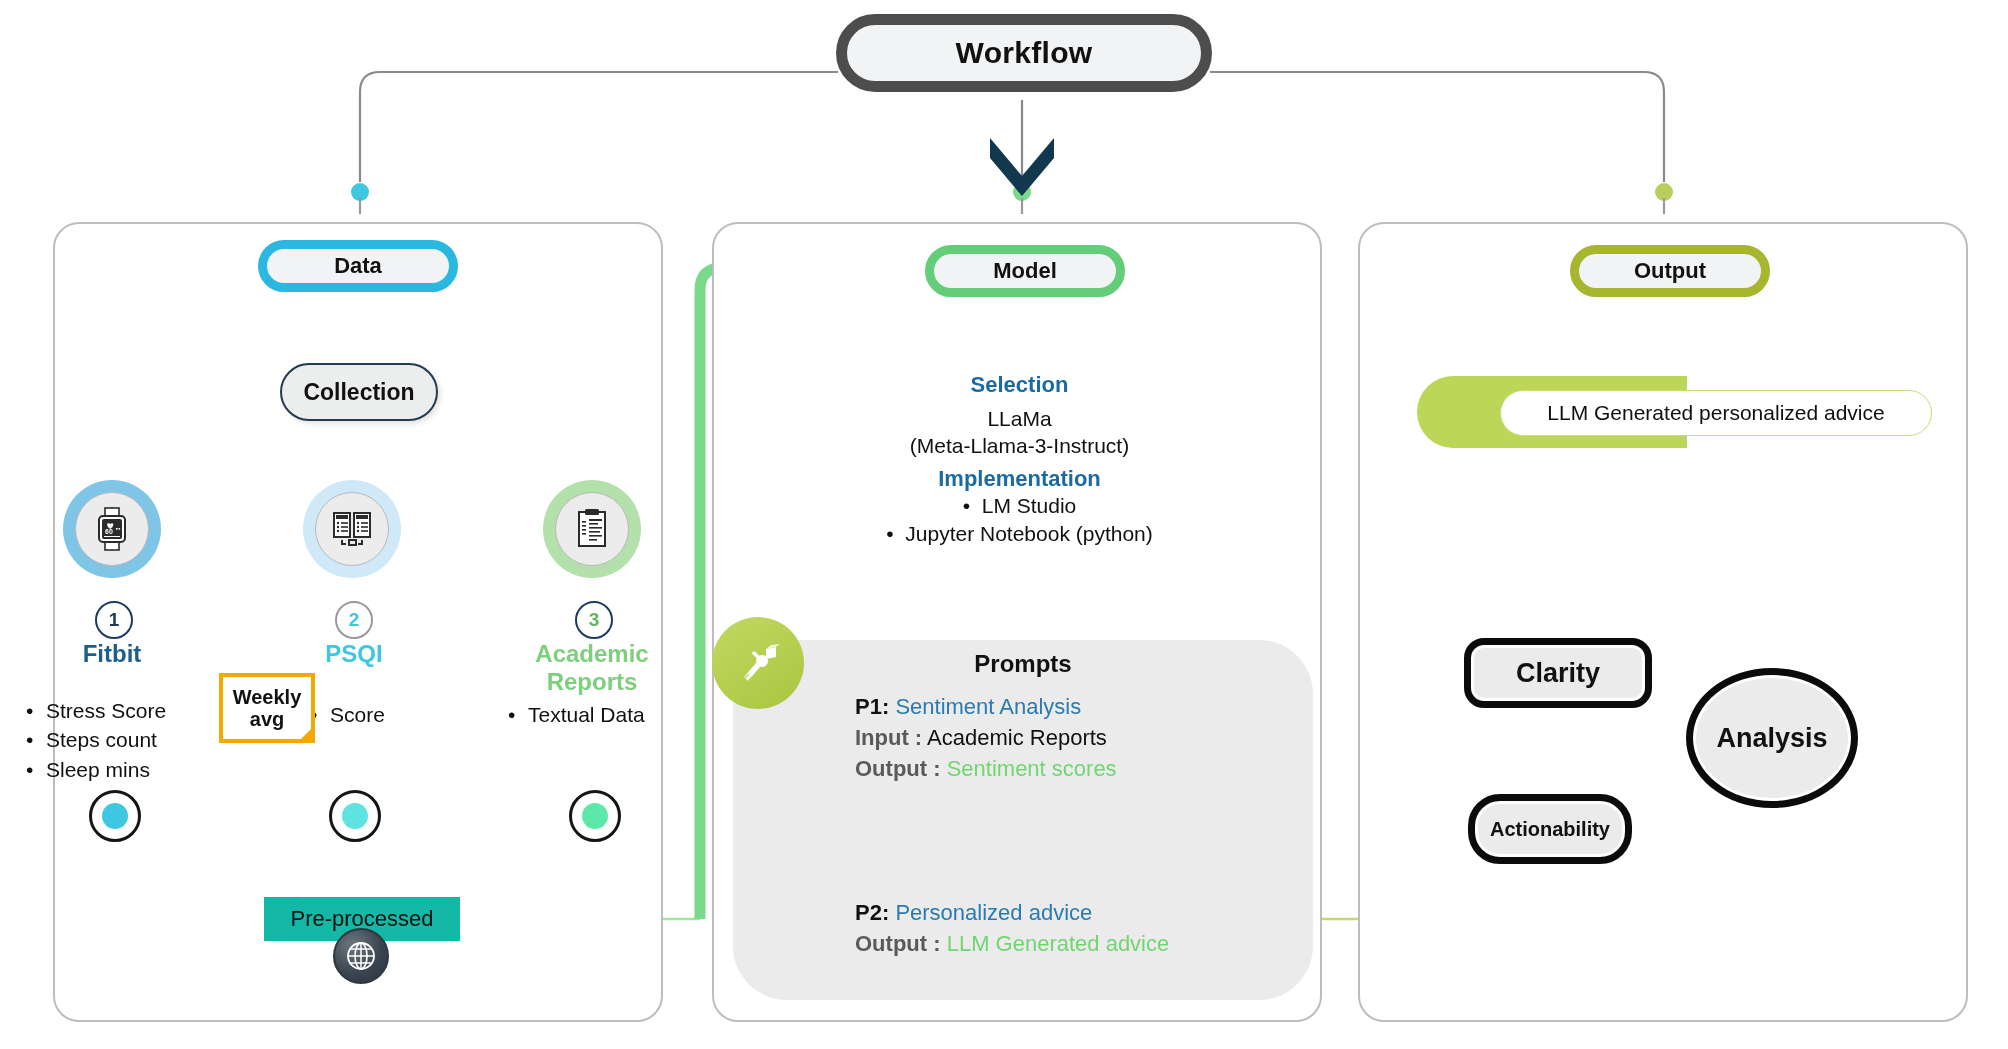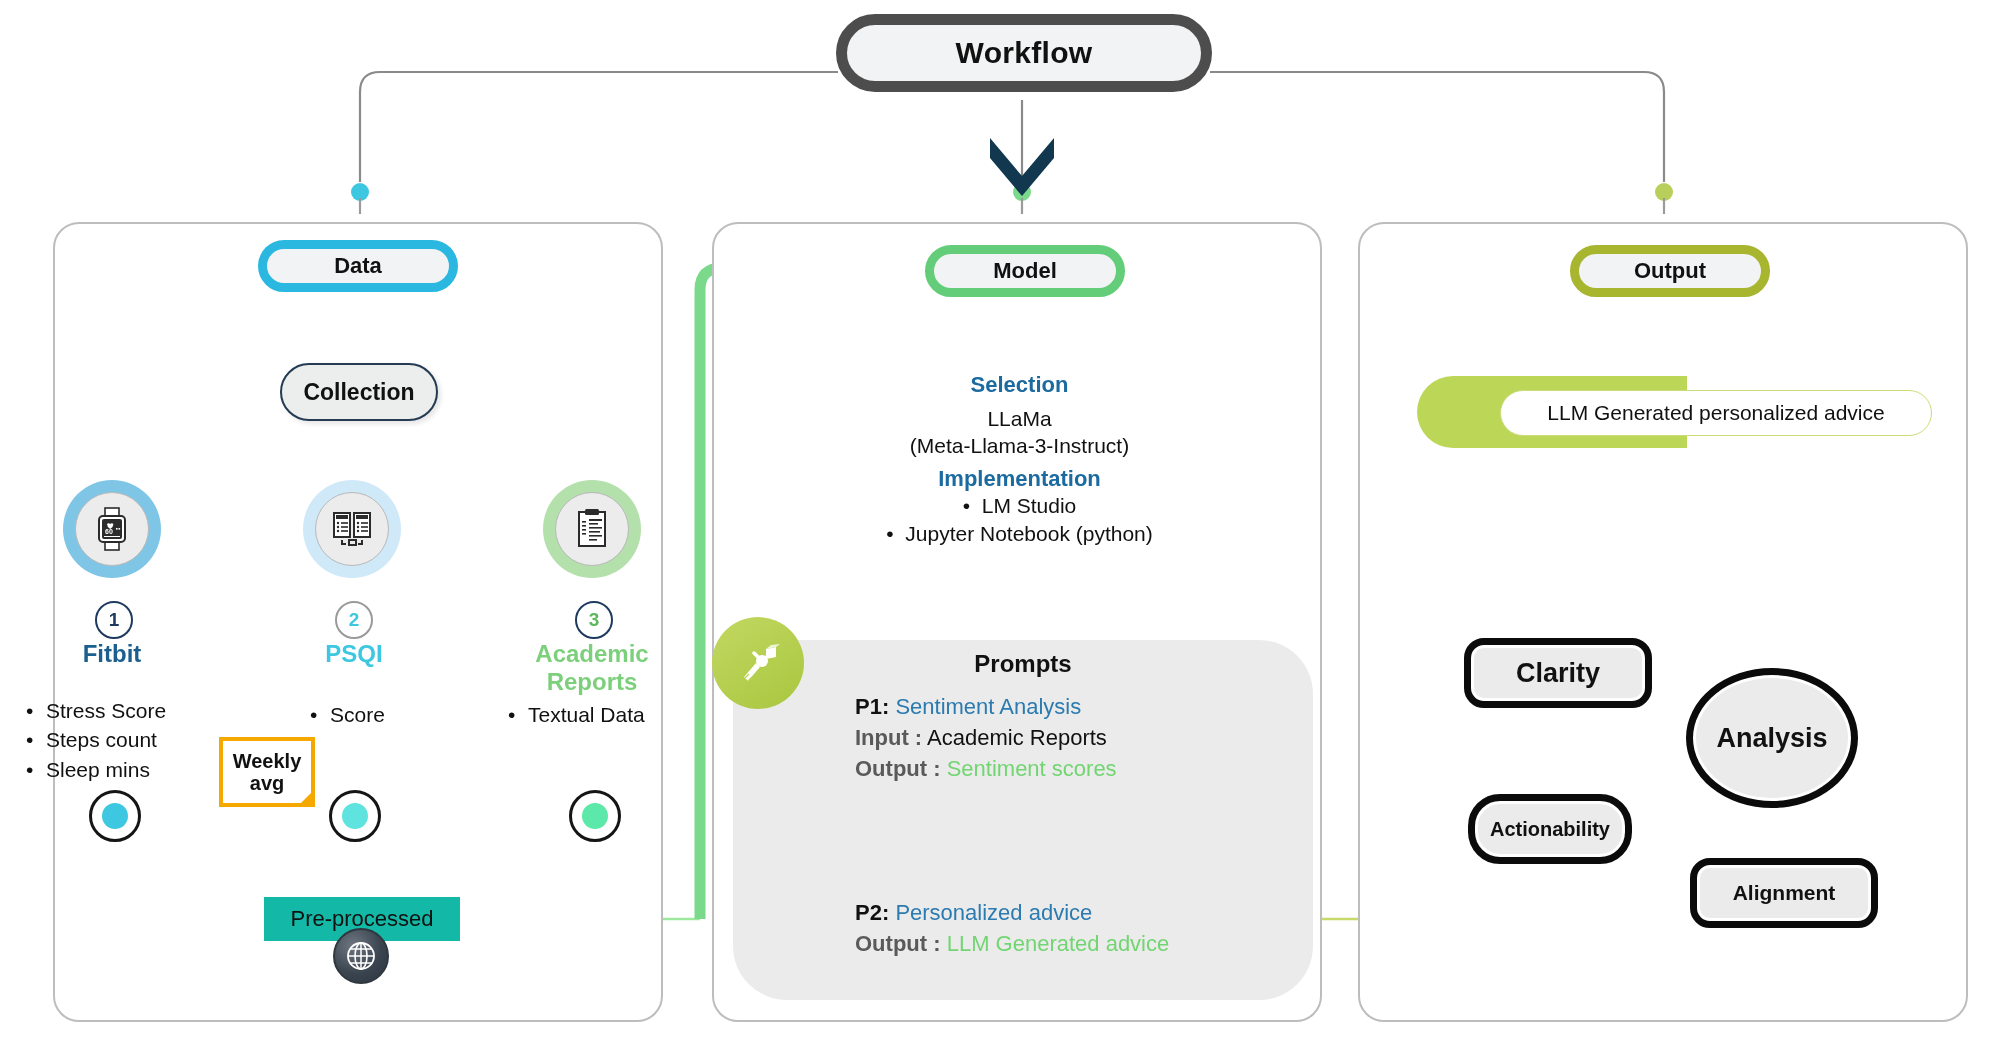--- a/index.html
+++ b/index.html
@@ -107,21 +107,21 @@
   
   .blist { position: absolute; font-size: 21px; line-height: 1.40; color: #111; }
   .blist .row { display: flex; gap: 10px; }
   .blist .bul { width: 10px; }
   #list-1 { left: 26px;  top: 696px; width: 200px; }
   #list-2 { left: 310px; top: 700px; width: 150px; }
   #list-3 { left: 508px; top: 700px; width: 160px; }
 
   
   .sticky {
-    position: absolute; left: 219px; top: 737px;
+    position: absolute; left: 219px; top: 673px;
     width: 96px; height: 70px;
     border: 4px solid #f5a800;
     background: #fff;
     display: flex; align-items: center; justify-content: center; text-align: center;
     font-size: 20px; font-weight: bold; line-height: 1.12; color: #111;
     box-sizing: border-box;
   }
   .sticky .fold {
     position: absolute; right: -4px; bottom: -4px;
     width: 0; height: 0;
@@ -528,17 +528,14 @@
 
   <div class="vnode" id="v-clarity">
     <span>Clarity</span>
   </div>
   <div class="vnode" id="v-validated">
     <span>Analysis</span>
   </div>
   <div class="vnode" id="v-action">
     <span>Actionability</span>
   </div>
-  <div class="vnode" id="v-align">
-    <span>Alignment</span>
-  </div>
 
 </div>
 
 </body></html>

